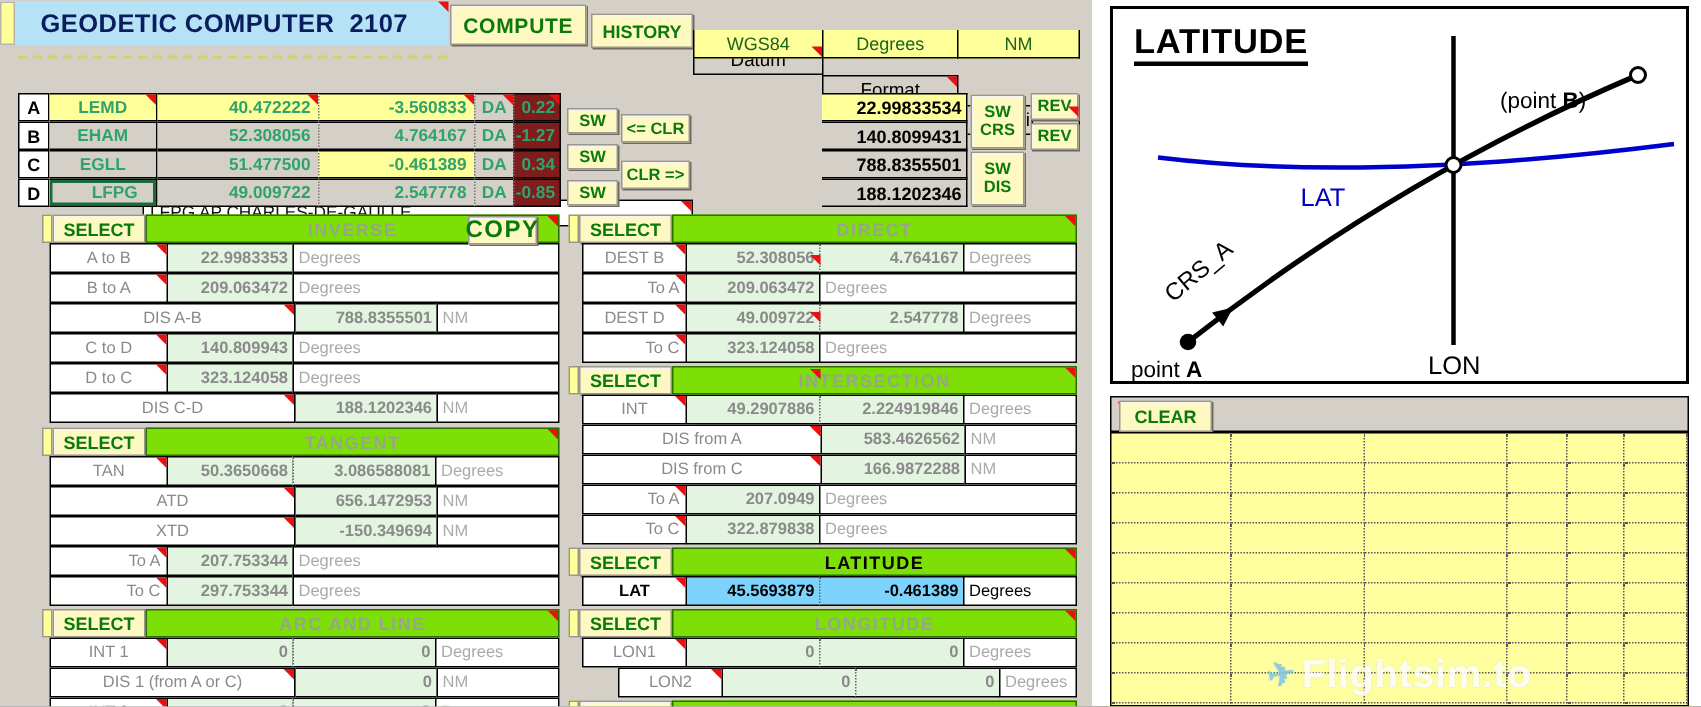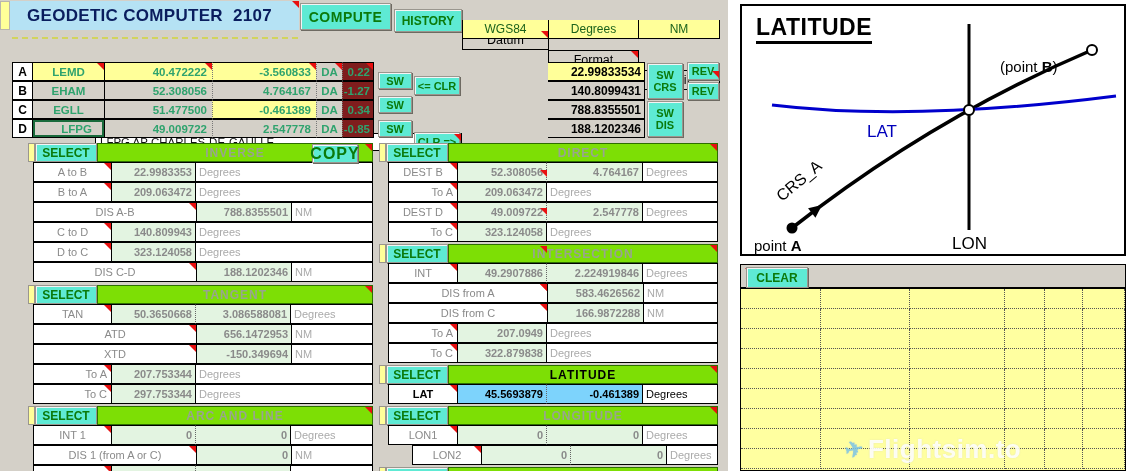--- a/index.html
+++ b/index.html
@@ -11,21 +11,21 @@
 
   
   #left-panel{left:0;top:0;width:728px;height:471px;background:#d4d0c8;}
 
   
   #corner-chip{left:0;top:1px;width:10px;height:29px;background:#ffff99;border:1px solid #b9b5ad;}
   #title-bar{left:10px;top:1px;width:289px;height:29px;background:#b5e2f4;display:flex;align-items:center;}
   #title-bar span{font-size:17px;font-weight:bold;color:#0a1d5e;padding-left:17px;white-space:pre;letter-spacing:.3px;}
   #title-dash{left:12px;top:37px;width:286px;height:0;border-top:2px dashed #d2d45e;}
 
-  .btn{background:#5eead4;border:1px solid #9a968e;box-shadow:1px 1px 0 #6e6a62, inset 1px 1px 0 #f4f4f4;
+  .btn{background:#fef9c3;border:1px solid #9a968e;box-shadow:1px 1px 0 #6e6a62, inset 1px 1px 0 #f4f4f4;
        color:#0b7a0b;font-weight:bold;display:flex;align-items:center;justify-content:center;cursor:default;}
   #compute-btn{left:300px;top:3px;width:91px;height:27px;font-size:14px;letter-spacing:.5px;}
   #history-btn{left:394px;top:9px;width:68px;height:23px;font-size:12px;}
 
   
   .set-h{top:1px;height:20px;background:#d4d0c8;border:1px solid #000;display:flex;align-items:center;justify-content:center;
          font-size:12.5px;color:#000;}
   .set-v{top:20px;height:19px;background:#ffff99;border:1px solid #000;border-top:none;display:flex;align-items:center;justify-content:center;
          font-size:12px;color:#1c631c;}
 
@@ -147,21 +147,21 @@
     <div class="wcell wlat">49.009722</div>
     <div class="wcell wlon">2.547778</div>
     <div class="wcell wda">DA</div>
     <div class="wcell wdav">-0.85</div>
   </div>
 
   <div class="abs btn sw-btn" style="left:378px;top:72px;">SW</div>
   <div class="abs btn sw-btn" style="left:378px;top:96px;">SW</div>
   <div class="abs btn sw-btn" style="left:378px;top:120px;">SW</div>
   <div class="abs btn clr-btn" style="left:414px;top:76px;">&lt;= CLR</div>
-  <div class="abs btn clr-btn" style="left:414px;top:107px;margin-top:25px;">CLR =&gt;</div>
+  <div class="abs btn clr-btn" style="left:414px;top:107px;">CLR =&gt;</div>
 
   <div class="abs crs-label tri" style="top:62px;">CRS_A</div>
   <div class="abs crs-label tri" style="top:81px;">CRS_C</div>
   <div class="abs crs-label tri" style="top:100px;justify-content:flex-end;">DIS_A</div>
   <div class="abs crs-label tri" style="top:119px;justify-content:flex-end;">DIS_C</div>
   <div class="abs crs-val yellow" style="top:62px;">22.99833534</div>
   <div class="abs crs-val" style="top:81px;">140.8099431</div>
   <div class="abs crs-val" style="top:100px;">788.8355501</div>
   <div class="abs crs-val" style="top:119px;">188.1202346</div>
 

